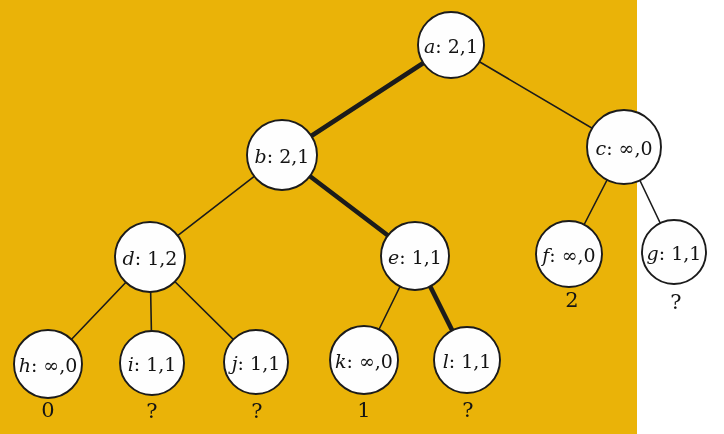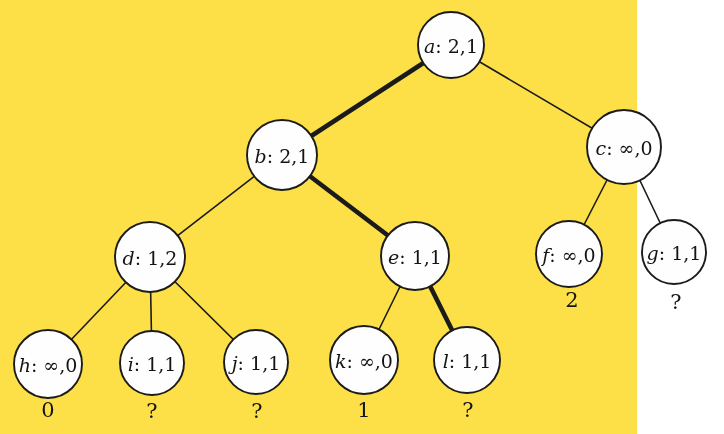--- a/index.html
+++ b/index.html
@@ -7,21 +7,21 @@
     padding: 0;
     background: #ffffff;
     width: 724px;
     height: 434px;
     overflow: hidden;
   }
   .stage {
     position: relative;
     width: 637px;
     height: 434px;
-    background: #fde047;
+    background: #eab308;
   }
   svg {
     display: block;
   }
   .node-label {
     font-family: "DejaVu Serif", "Liberation Serif", serif;
     font-size: 19px;
     fill: #141414;
     text-anchor: middle;
     dominant-baseline: central;

